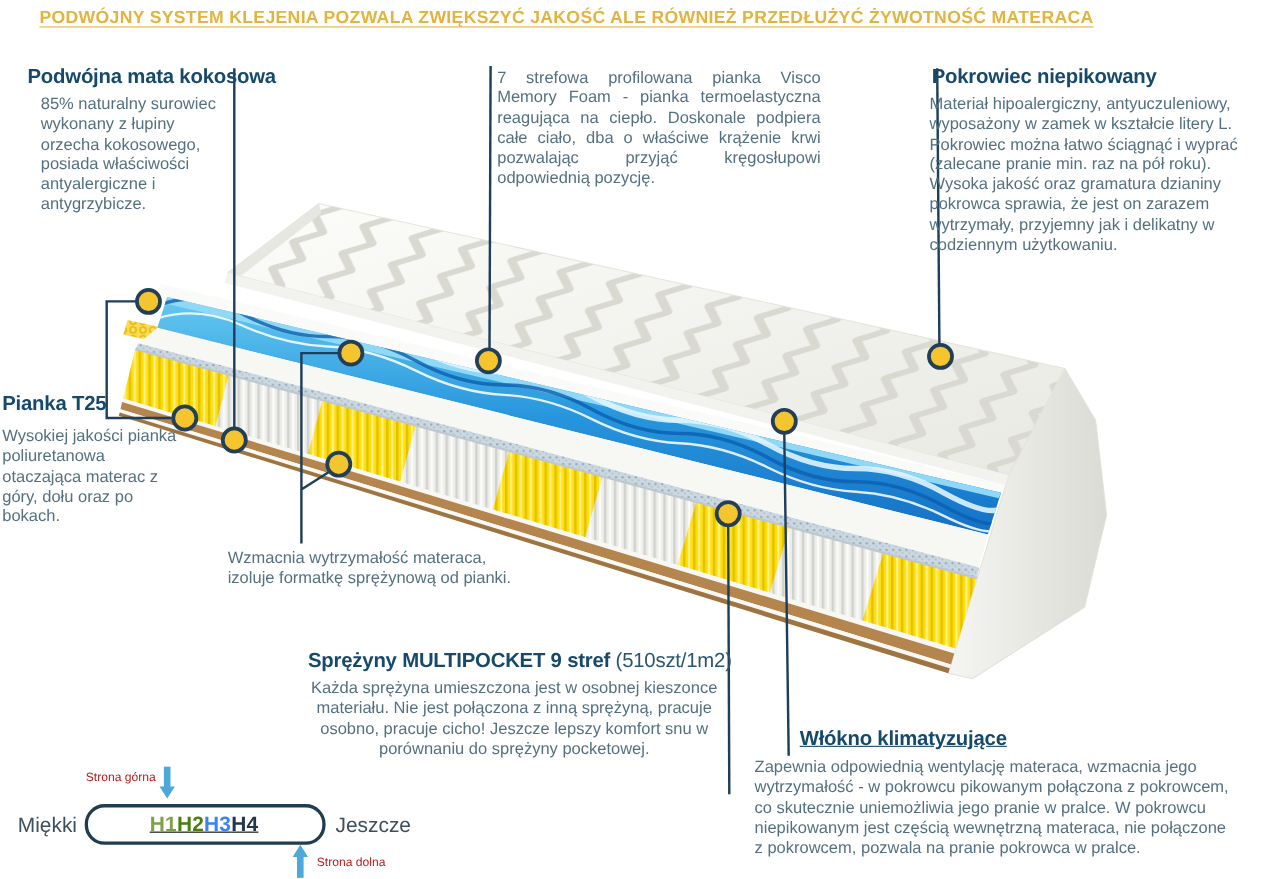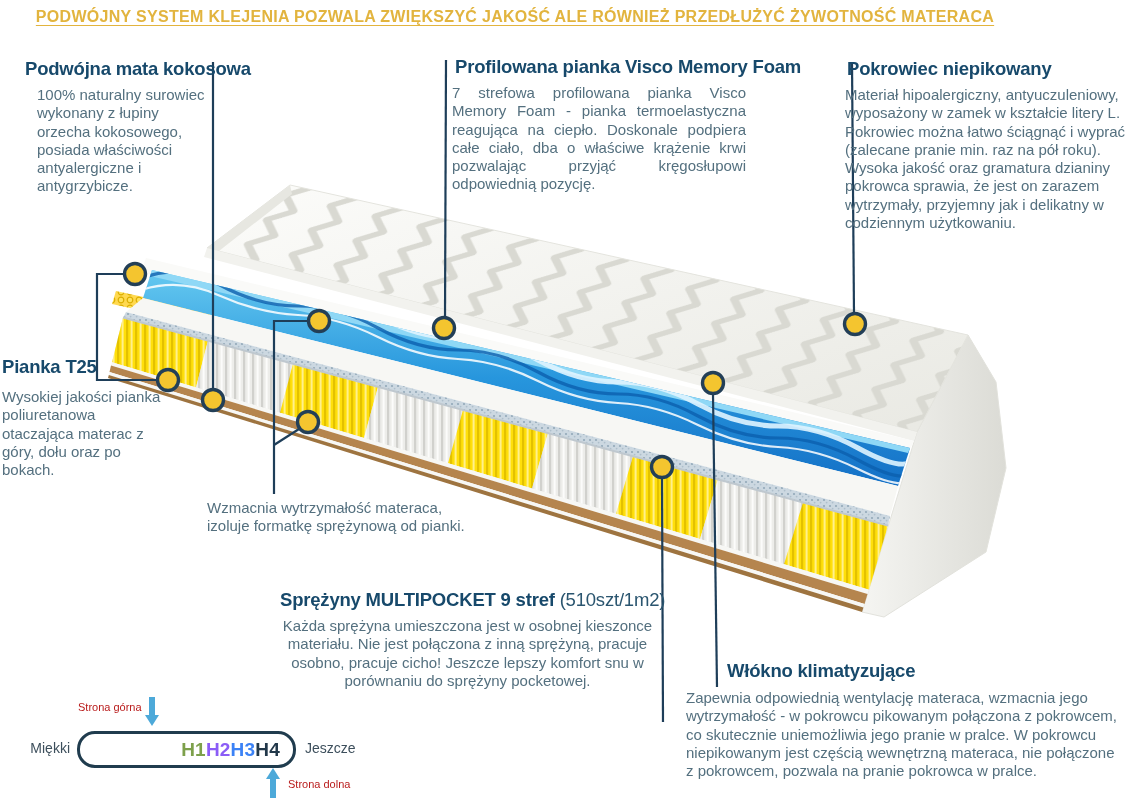--- a/index.html
+++ b/index.html
@@ -10,24 +10,24 @@
           text-decoration:underline;text-underline-offset:3px;}
   svg.art{position:absolute;left:0;top:0;}
   .blk{position:absolute;}
   .hd{font-size:18.5px;font-weight:bold;color:#17496b;letter-spacing:-.2px;white-space:nowrap;}
   .bd{font-size:15px;line-height:1.22;color:#54707f;}
   .just{text-align:justify;}
   .right{text-align:center;}
   .hd .norm{font-weight:normal;color:#2a556f;}
   
   .scalebox{position:absolute;left:77px;top:731px;width:219px;height:37px;border:3px solid #203c4e;
-            border-radius:18px;display:flex;align-items:center;justify-content:flex-end;
-            padding:0 13px 0 11px;box-sizing:border-box;}
+            border-radius:18px;display:flex;align-items:center;justify-content:center;
+            padding:0 13px 0 11px;box-sizing:border-box;text-decoration:underline;}
   .hlabel{font-size:19px;font-weight:bold;letter-spacing:.2px;}
-  .endlabel{position:absolute;font-size:14px;color:#3d4f5c;}
+  .endlabel{position:absolute;font-size:19px;color:#3d4f5c;}
   .note{position:absolute;font-size:11px;color:#b91c1c;text-align:right;}
   .arrow{position:absolute;width:14px;height:30px;}
   .arrow .shaft{position:absolute;left:4px;width:6px;height:19px;background:#4da9d9;}
   .arrow .head{position:absolute;left:0;width:0;height:0;border-left:7px solid transparent;border-right:7px solid transparent;}
   .arrow.down .shaft{top:0;}
   .arrow.down .head{top:18px;border-top:11px solid #4da9d9;}
   .arrow.up .shaft{top:11px;}
   .arrow.up .head{top:0;border-bottom:11px solid #4da9d9;}
 </style>
 </head>
@@ -143,25 +143,24 @@
       <circle cx="308" cy="422" r="10.5"></circle>
       <circle cx="444" cy="328" r="10.5"></circle>
       <circle cx="662" cy="467" r="10.5"></circle>
       <circle cx="713" cy="383" r="10.5"></circle>
       <circle cx="855" cy="324" r="10.5"></circle>
     </g>
   </svg>
 
   <div class="blk" style="left:25px;top:58px;width:190px;">
     <div class="hd">Podwójna mata kokosowa</div>
-    <div class="bd" style="margin:6px 0 0 12px;width:178px;">100% naturalny surowiec wykonany z łupiny orzecha kokosowego, posiada właściwości antyalergiczne i antygrzybicze.</div>
+    <div class="bd" style="margin:6px 0 0 12px;width:178px;">85% naturalny surowiec wykonany z łupiny orzecha kokosowego, posiada właściwości antyalergiczne i antygrzybicze.</div>
   </div>
 
   <div class="blk" style="left:455px;top:56px;width:296px;">
-    <div class="hd">Profilowana pianka Visco Memory Foam</div>
     <div class="bd just" style="margin-top:6px;width:294px;margin-left:-3px;">7 strefowa profilowana pianka Visco Memory Foam - pianka termoelastyczna reagująca na ciepło.  Doskonale podpiera całe ciało, dba o właściwe krążenie krwi pozwalając przyjąć kręgosłupowi odpowiednią pozycję.</div>
   </div>
 
   <div class="blk" style="left:847px;top:58px;width:286px;">
     <div class="hd">Pokrowiec  niepikowany</div>
     <div class="bd" style="margin:6px 0 0 -2px;width:285px;">Materiał hipoalergiczny, antyuczuleniowy, wyposażony w zamek w kształcie litery L. Pokrowiec można łatwo ściągnąć i wyprać (zalecane pranie min.  raz na pół roku). Wysoka jakość oraz gramatura dzianiny pokrowca sprawia, że jest on zarazem wytrzymały, przyjemny jak i delikatny w codziennym użytkowaniu.</div>
   </div>
 
   <div class="blk" style="left:2px;top:356px;width:170px;">
     <div class="hd">Pianka T25</div>
@@ -171,33 +170,33 @@
   <div class="blk" style="left:207px;top:494px;width:262px;">
     <div class="bd" style="margin-top:5px;width:260px;">Wzmacnia wytrzymałość materaca, izoluje formatkę sprężynową od pianki.</div>
   </div>
 
   <div class="blk right" style="left:280px;top:589px;width:375px;">
     <div class="hd"><span>Sprężyny MULTIPOCKET 9 stref</span><span class="norm"> (510szt/1m2)</span></div>
     <div class="bd right" style="margin-top:6px;">Każda sprężyna umieszczona jest w osobnej kieszonce materiału. Nie jest połączona z inną sprężyną, pracuje osobno, pracuje cicho! Jeszcze lepszy komfort snu w porównaniu do sprężyny pocketowej.</div>
   </div>
 
   <div class="blk" style="left:686px;top:660px;width:434px;">
-    <div class="hd" style="margin-left:41px;">Włókno klimatyzujące</div>
+    <div class="hd" style="margin-left:41px;text-decoration:underline;">Włókno klimatyzujące</div>
     <div class="bd" style="margin-top:7px;width:432px;">Zapewnia odpowiednią wentylację materaca, wzmacnia jego wytrzymałość - w pokrowcu pikowanym połączona z pokrowcem, co skutecznie uniemożliwia jego pranie w pralce. W pokrowcu niepikowanym jest częścią wewnętrzną materaca, nie połączone z pokrowcem, pozwala na pranie pokrowca w pralce.</div>
   </div>
 
   <div>
     <div class="note" style="left:78px;top:701px;">Strona górna</div>
     <div class="arrow down" style="left:145px;top:697px;">
       <span class="shaft"></span>
         <span class="head"></span>
     </div>
     <div class="scalebox">
       <span class="hlabel" style="color: rgb(125, 160, 75);">H1</span>
-      <span class="hlabel" style="color: #8b5cf6;">H2</span>
+      <span class="hlabel" style="color: #4d7c0f;">H2</span>
       <span class="hlabel" style="color: #3b82f6;">H3</span>
       <span class="hlabel" style="color: rgb(34, 56, 74);">H4</span>
     </div>
     <div class="endlabel" style="left:10px;top:740px;width:60px;text-align:right;">Miękki</div>
     <div class="endlabel" style="left:305px;top:740px;">Jeszcze</div>
     <div class="arrow up" style="left:266px;top:768px;">
       <span class="shaft"></span>
         <span class="head"></span>
     </div>
     <div class="note" style="left:288px;top:778px;">Strona dolna</div>

